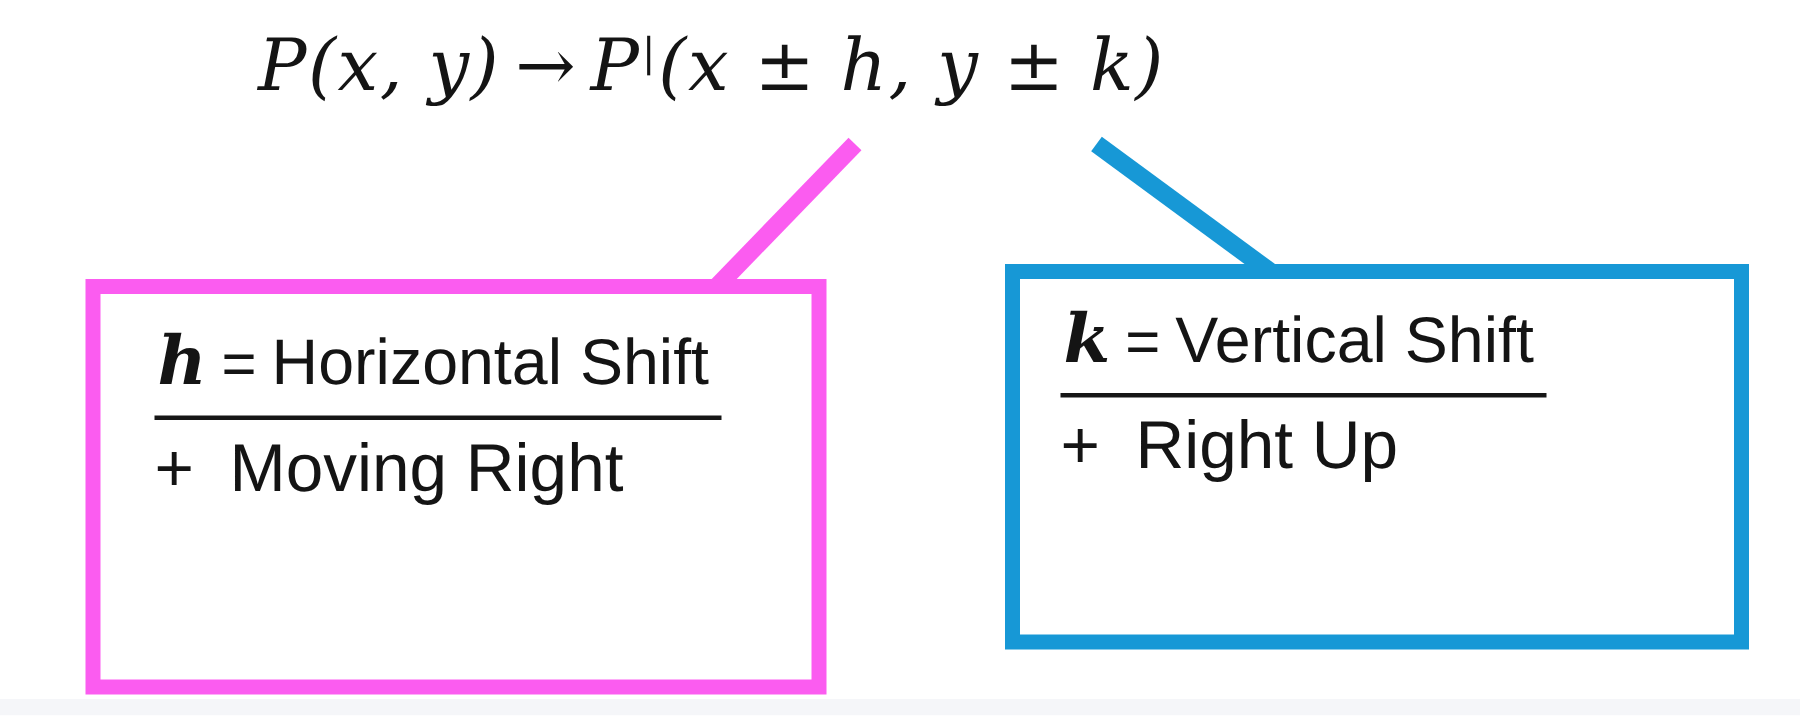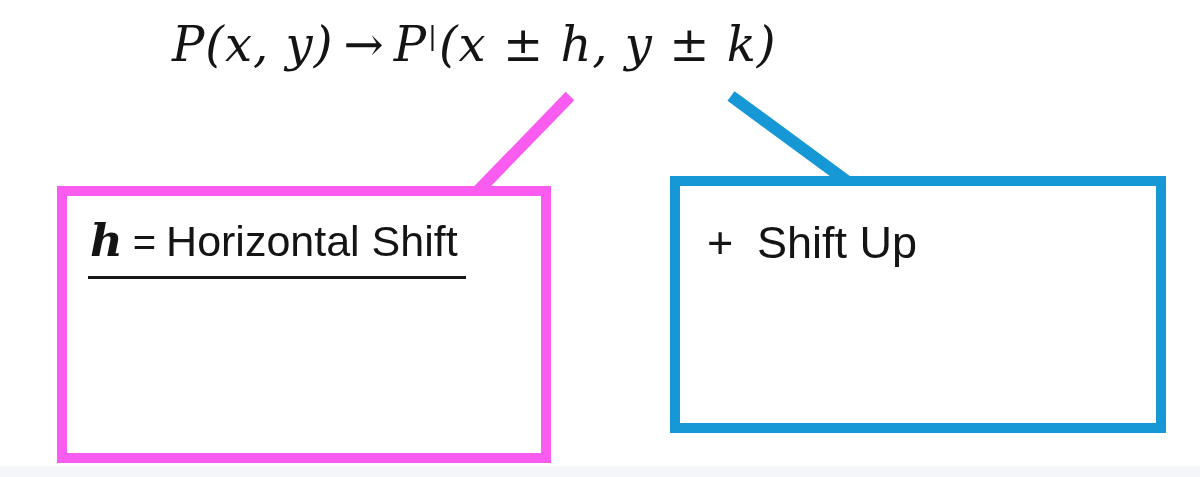--- a/index.html
+++ b/index.html
@@ -53,21 +53,21 @@
   
   .callout{
     position:absolute;
     background:#ffffff;
     border-style:solid;
     border-width:10px;
   }
   .callout.horizontal{
     left:57px;top:186px;width:494px;height:277px;
     border-color:var(--horizontal-accent);
-    padding:18px 0 0 21px;
+    padding:18px 0 0 36px;
   }
   .callout.vertical{
     left:670px;top:176px;width:496px;height:257px;
     border-color:var(--vertical-accent);
     padding:13px 0 0 27px;
   }
   .box-title{
     display:inline-block;
     font-size:43px;
     line-height:1.18;
@@ -114,22 +114,28 @@
 
   <svg class="connectors" width="1200" height="477" viewBox="0 0 1200 477">
     <line class="connector-horizontal" x1="570" y1="96" x2="477" y2="192"></line>
     <line class="connector-vertical" x1="731" y1="96" x2="848" y2="182"></line>
   </svg>
 
   <div class="callout horizontal">
     <div class="box-title">
       <span class="mvar">h</span><span class="eq">=</span><span>Horizontal Shift</span>
     </div>
+    <div class="rule">
+      <span class="sign">+</span><span>Moving Right</span>
+    </div>
   </div>
 
   <div class="callout vertical">
+    <div class="box-title">
+      <span class="mvar">k</span><span class="eq">=</span><span>Vertical Shift</span>
+    </div>
     <div class="rule">
-      <span class="sign">+</span><span>Shift Up</span>
+      <span class="sign">+</span><span>Right Up</span>
     </div>
   </div>
 
   <div class="footer-strip"></div>
 </div>
 
 </body></html>

